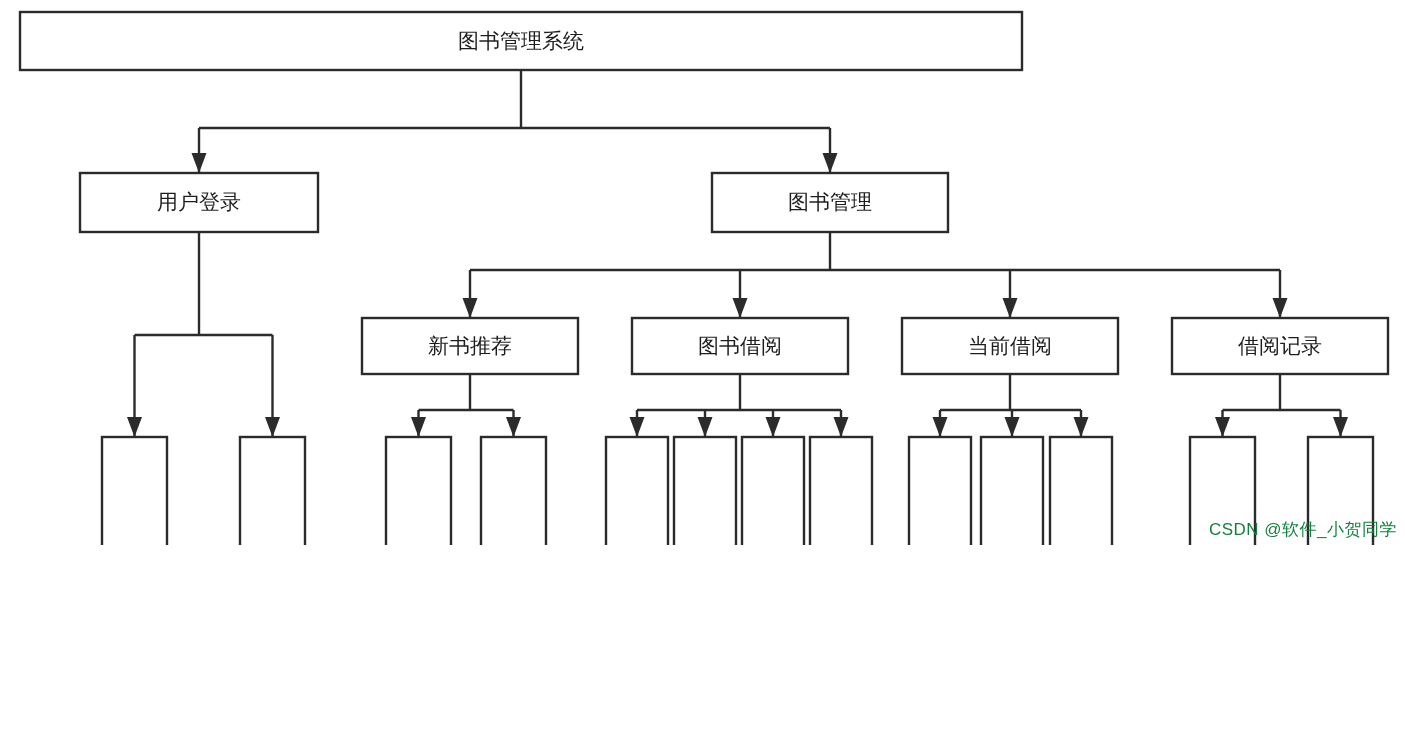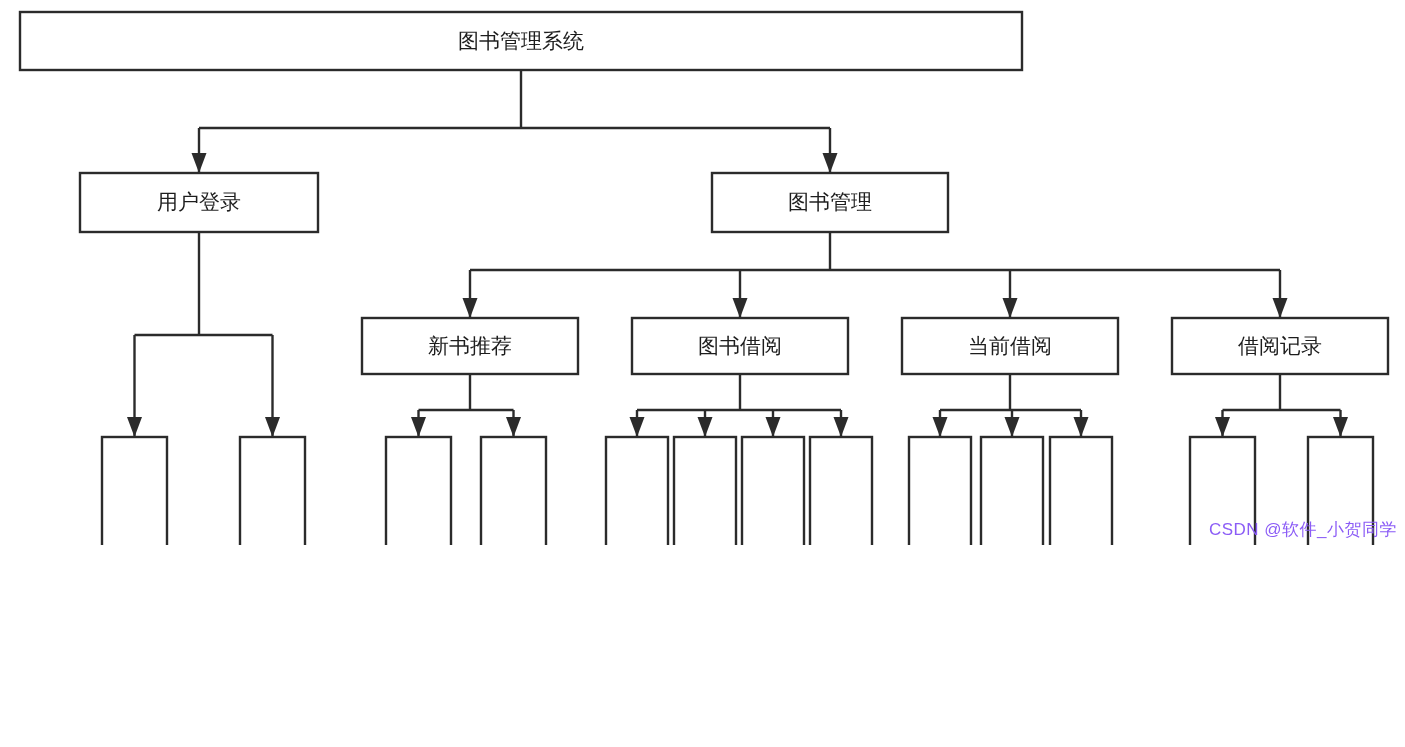--- a/index.html
+++ b/index.html
@@ -61,21 +61,21 @@
     color: #1d1d1d;
     white-space: nowrap;
     pointer-events: none;
   }
   .watermark {
     position: absolute;
     right: 8px;
     bottom: 4px;
     font-family: "Liberation Sans", "DejaVu Sans", sans-serif;
     font-size: 17px;
-    color: #8b5cf6;
+    color: #15803d;
     letter-spacing: 0.5px;
     user-select: none;
   }
 </style>
 </head>
 <body>
 
 <div id="diagram-root">
 
   <svg id="tree-svg" viewBox="0 0 1405 747">

